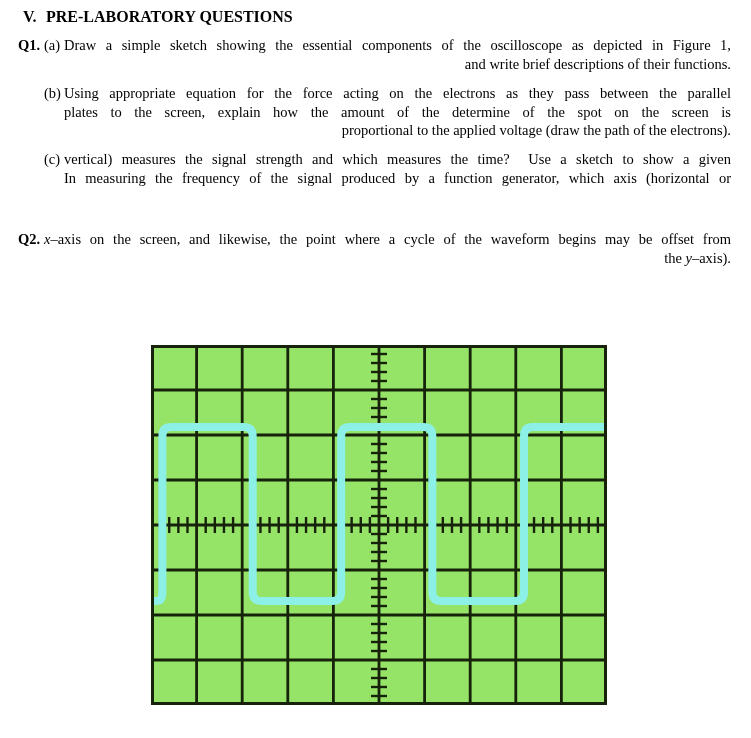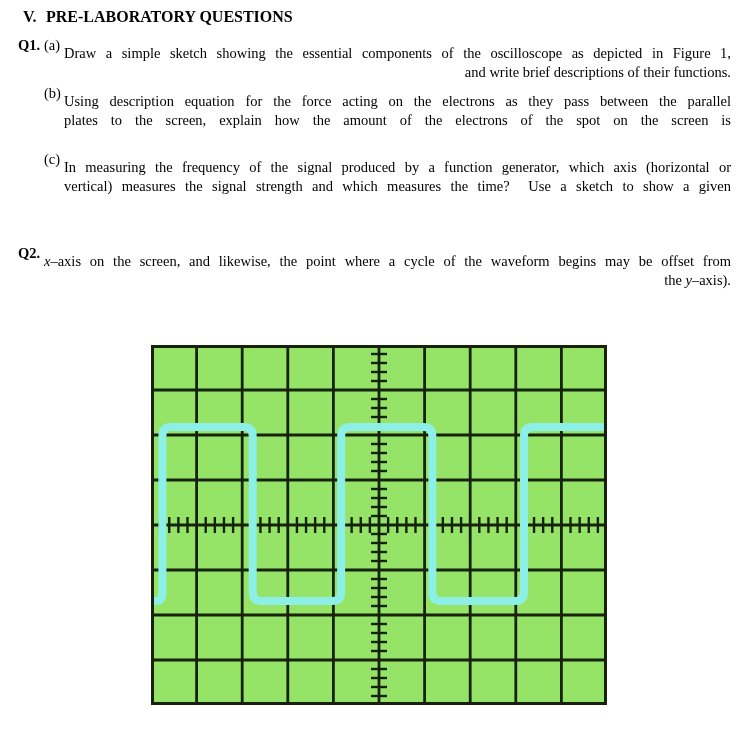--- a/index.html
+++ b/index.html
@@ -7,27 +7,27 @@
     position:relative;width:751px;height:738px;background:#ffffff;
     font-family:"Liberation Serif","DejaVu Serif",serif;color:#000;overflow:hidden;
   }
   .heading{position:absolute;top:7px;left:23px;display:flex;font-weight:bold;font-size:16px;line-height:19px;}
   .heading .num{width:23px;}
   .qblock{position:absolute;left:18px;width:713px;display:grid;font-size:14.5px;line-height:18.6px;}
   .cols3{grid-template-columns:26px 20px 667px;}
   .cols2{grid-template-columns:26px 687px;}
   .qlabel{font-weight:bold;}
   .plabel{font-weight:normal;}
-  .para{min-width:0;margin-top:8px;}
+  .para{min-width:0;}
   .jline{text-align:justify;text-align-last:justify;}
   .lline{text-align:right;}
   #q1a{top:36px;}
   #q1b{top:84px;}
   #q1c{top:150px;}
-  #q2{top:244px;}
+  #q2{top:230px;}
   .scope-wrap{position:absolute;left:151px;top:345px;width:456px;height:360px;}
   .scope-wrap svg{display:block;}
 </style>
 </head>
 <body>
 
 <div class="page">
 
   <div class="heading">
     <span class="num">V.</span>
@@ -40,31 +40,32 @@
     <div class="para">
       <div class="jline">Draw a simple sketch showing the essential components of the oscilloscope as depicted in Figure 1,</div>
       <div class="lline">and write brief descriptions of their functions.</div>
     </div>
   </div>
 
   <div id="q1b" class="qblock cols3">
     <span></span>
     <span class="plabel">(b)</span>
     <div class="para">
-      <div class="jline">Using description equation for the force acting on the electrons as they pass between the parallel</div>
-      <div class="jline">plates to the screen, explain how the amount of the electrons of the spot on the screen is</div>
+      <div class="jline">Using appropriate equation for the force acting on the electrons as they pass between the parallel</div>
+      <div class="jline">plates to the screen, explain how the amount of the determine of the spot on the screen is</div>
+      <div class="lline">proportional to the applied voltage (draw the path of the electrons).</div>
     </div>
   </div>
 
   <div id="q1c" class="qblock cols3">
     <span></span>
     <span class="plabel">(c)</span>
     <div class="para">
+      <div class="jline">vertical) measures the signal strength and which measures the time?&nbsp; Use a sketch to show a given</div>
       <div class="jline">In measuring the frequency of the signal produced by a function generator, which axis (horizontal or</div>
-      <div class="jline">vertical) measures the signal strength and which measures the time?&nbsp; Use a sketch to show a given</div>
     </div>
   </div>
 
   <div id="q2" class="qblock cols2">
     <span class="qlabel">Q2.</span>
     <div class="para">
       <div class="jline"><i>x</i>–axis on the screen, and likewise, the point where a cycle of the waveform begins may be offset from</div>
       <div class="lline">the <i>y</i>–axis).</div>
     </div>
   </div>

